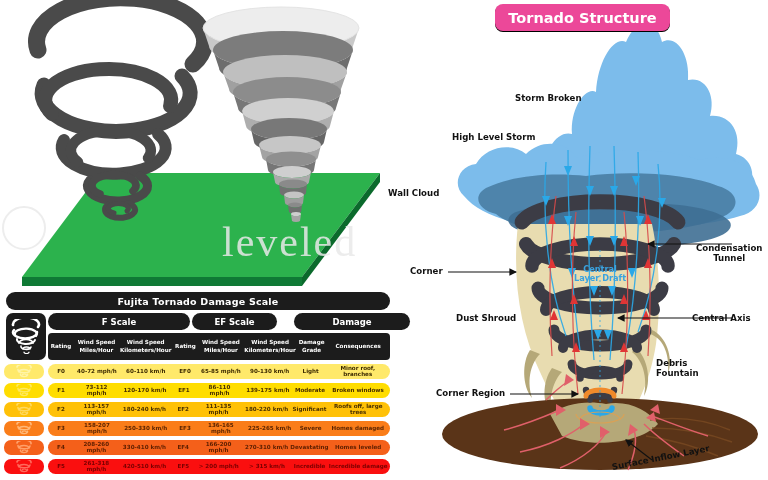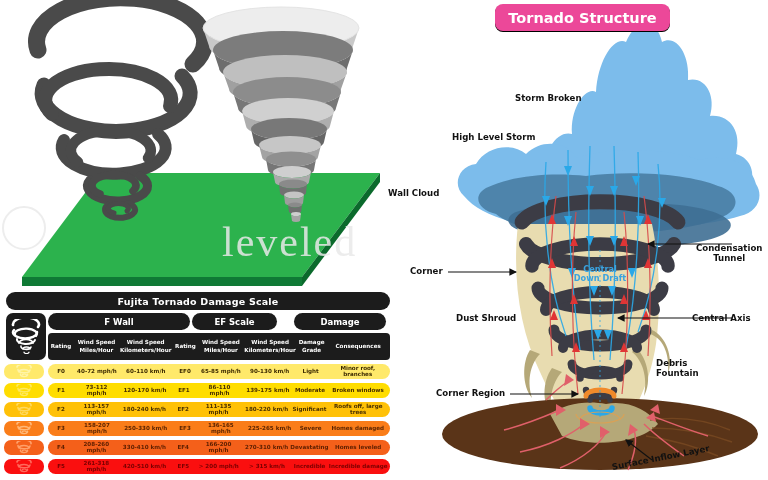--- a/index.html
+++ b/index.html
@@ -32,21 +32,21 @@
            border-radius:9px;color:#fff;font-size:9.5px;font-weight:bold;
            display:flex;align-items:center;justify-content:center;letter-spacing:.2px;}
 
   .icon-box{position:absolute;left:6px;top:22px;width:40px;height:47px;background:#1c1c1c;
             border-radius:7px;display:flex;align-items:center;justify-content:center;}
 
   .grp{position:absolute;height:17px;background:#1c1c1c;border-radius:8.5px;color:#fff;
        font-size:8.5px;font-weight:bold;display:flex;align-items:center;justify-content:center;}
   .grp-f {left:48px; top:22px; width:142px;}
   .grp-ef{left:192px;top:22px; width:85px;}
-  .grp-dm{left:294px;top:22px; width:92px;}
+  .grp-dm{left:294px;top:22px; width:116px;}
 
   .subhdr{position:absolute;left:48px;top:42px;width:342px;height:27px;background:#1c1c1c;
           border-radius:4px;display:flex;align-items:stretch;color:#fff;}
   .sh{display:flex;align-items:center;justify-content:center;text-align:center;
       font-size:5.6px;font-weight:bold;line-height:1.35;padding:0 1px;box-sizing:border-box;}
 
   .row{position:absolute;left:48px;height:15px;border-radius:7.5px;display:flex;
        align-items:stretch;box-sizing:border-box;}
   .cell{display:flex;align-items:center;justify-content:center;text-align:center;
         font-size:5.6px;font-weight:bold;line-height:1;padding:0 1px;box-sizing:border-box;}
@@ -152,21 +152,21 @@
           <path d="M4 16 A11 5.4 0 1 1 25 17" stroke-width="2.2"></path>
           <path d="M6 20 A9 4.4 0 1 0 24 21" stroke-width="2"></path>
           <path d="M8 24 A7 3.6 0 1 1 22 24" stroke-width="1.8"></path>
           <path d="M10 27 A5 2.8 0 1 0 20 28" stroke-width="1.6"></path>
           <path d="M12 30 A3.5 2 0 1 1 19 30" stroke-width="1.4"></path>
           <path d="M13 33 A2.3 1.4 0 1 0 18 33" stroke-width="1.2"></path>
         </g>
       </svg>
     </div>
 
-    <div class="grp grp-f">F Wall</div>
+    <div class="grp grp-f">F Scale</div>
     <div class="grp grp-ef">EF Scale</div>
     <div class="grp grp-dm">Damage</div>
 
     <div class="subhdr">
       <div class="sh" style="width:30px">Rating</div>
       <div class="sh" style="width:52px">Wind Speed
 Miles/Hour</div>
       <div class="sh" style="width:60px">Wind Speed
 Kilometers/Hour</div>
       <div class="sh" style="width:30px">Rating</div>
@@ -463,16 +463,16 @@
     <div class="lbl" style="left:10px; top:266px;">Corner</div>
     <div class="lbl" style="left:296px;top:243px;text-align:center;">Condensation
 Tunnel</div>
     <div class="lbl" style="left:56px; top:313px;">Dust Shroud</div>
     <div class="lbl" style="left:292px;top:313px;">Central Axis</div>
     <div class="lbl" style="left:256px;top:358px;">Debris
 Fountain</div>
     <div class="lbl" style="left:36px; top:388px;">Corner Region</div>
     <div class="lbl-rot" style="left:212px;top:462px;">Surface Inflow Layer</div>
     <div class="lbl-blue" style="left:158px;top:265px;width:84px;">Central
-Down Draft</div>
+Layer Draft</div>
 
   </div>
 </div>
 
 </body></html>

